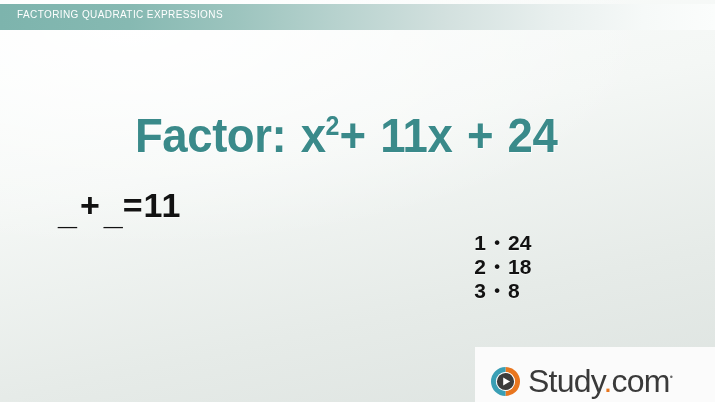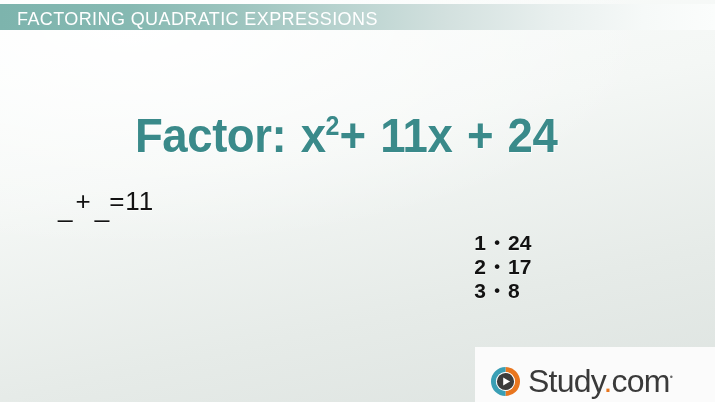--- a/index.html
+++ b/index.html
@@ -39,21 +39,21 @@
         #b7d2ce 47%,
         #d2e0de 62%,
         #e8efee 77%,
         #f6f9f8 90%,
         #fbfdfc 100%);
   }
   .header-title {
     position: absolute;
     left: 17px;
     top: 5px;
-    font-size: 18px;
+    font-size: 10px;
     letter-spacing: 0.4px;
     color: #ffffff;
     font-weight: 400;
     white-space: nowrap;
     font-family: "Liberation Sans", sans-serif;
   }
 
   
   .problem-title {
     position: absolute;
@@ -73,22 +73,22 @@
     font-size: 0.55em;
     vertical-align: super;
     line-height: 0;
     letter-spacing: 0;
   }
   .problem-title .sp { letter-spacing: 2px; }
 
   
   .eq {
     position: absolute;
-    font-size: 26px;
-    font-weight: normal;
+    font-size: 34px;
+    font-weight: bold;
     color: #121212;
     white-space: nowrap;
     font-family: "Liberation Sans", sans-serif;
     text-shadow: 0 1px 0 rgba(255,255,255,0.6);
   }
   .eq-sum {
     left: 58px;
     top: 186px;
     letter-spacing: 1px;
   }
@@ -200,21 +200,21 @@
 
   <div class="pair-list">
     <div class="pair-row">
       <span class="left-num">1</span>
       <span class="mid-dot">•</span>
       <span class="right-num">24</span>
     </div>
     <div class="pair-row">
       <span class="left-num">2</span>
       <span class="mid-dot">•</span>
-      <span class="right-num">17</span>
+      <span class="right-num">18</span>
     </div>
     <div class="pair-row">
       <span class="left-num">3</span>
       <span class="mid-dot">•</span>
       <span class="right-num">8</span>
     </div>
   </div>
 
   <div class="logo-panel">
     <svg class="logo-mark" viewBox="0 0 100 100">

